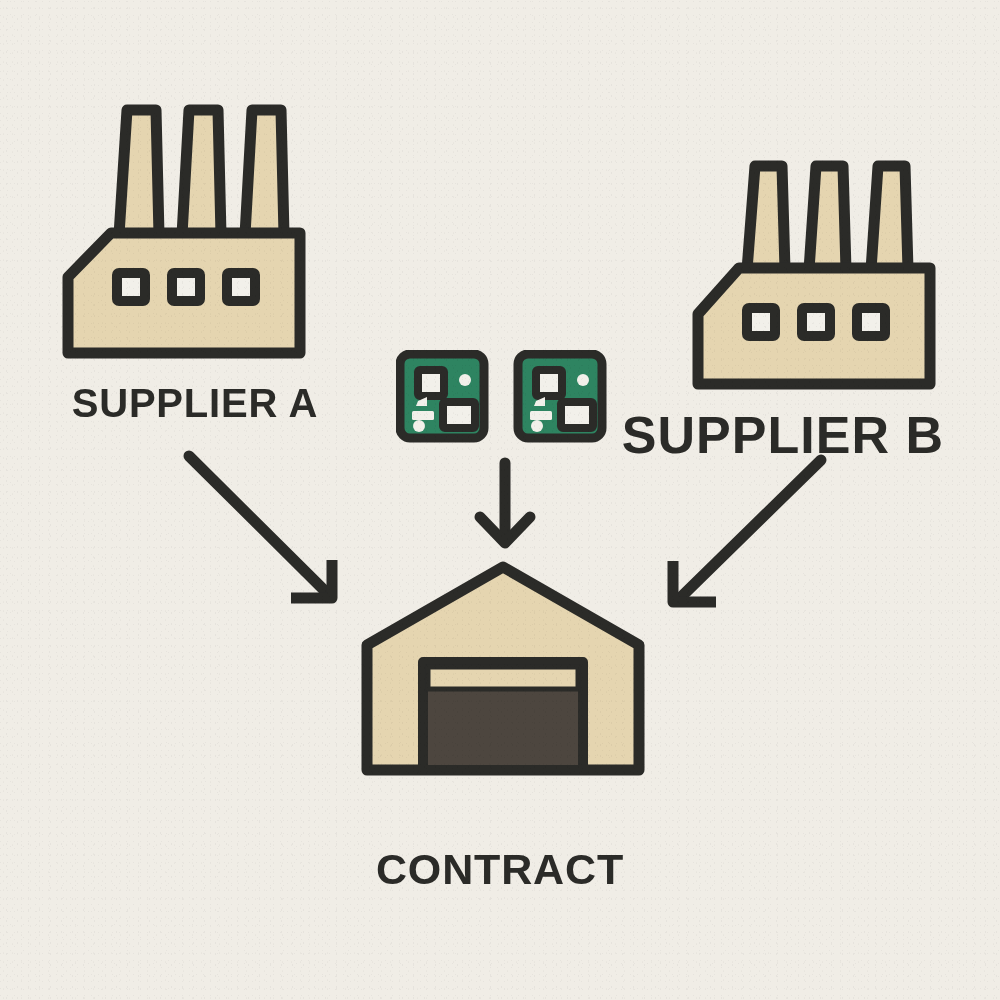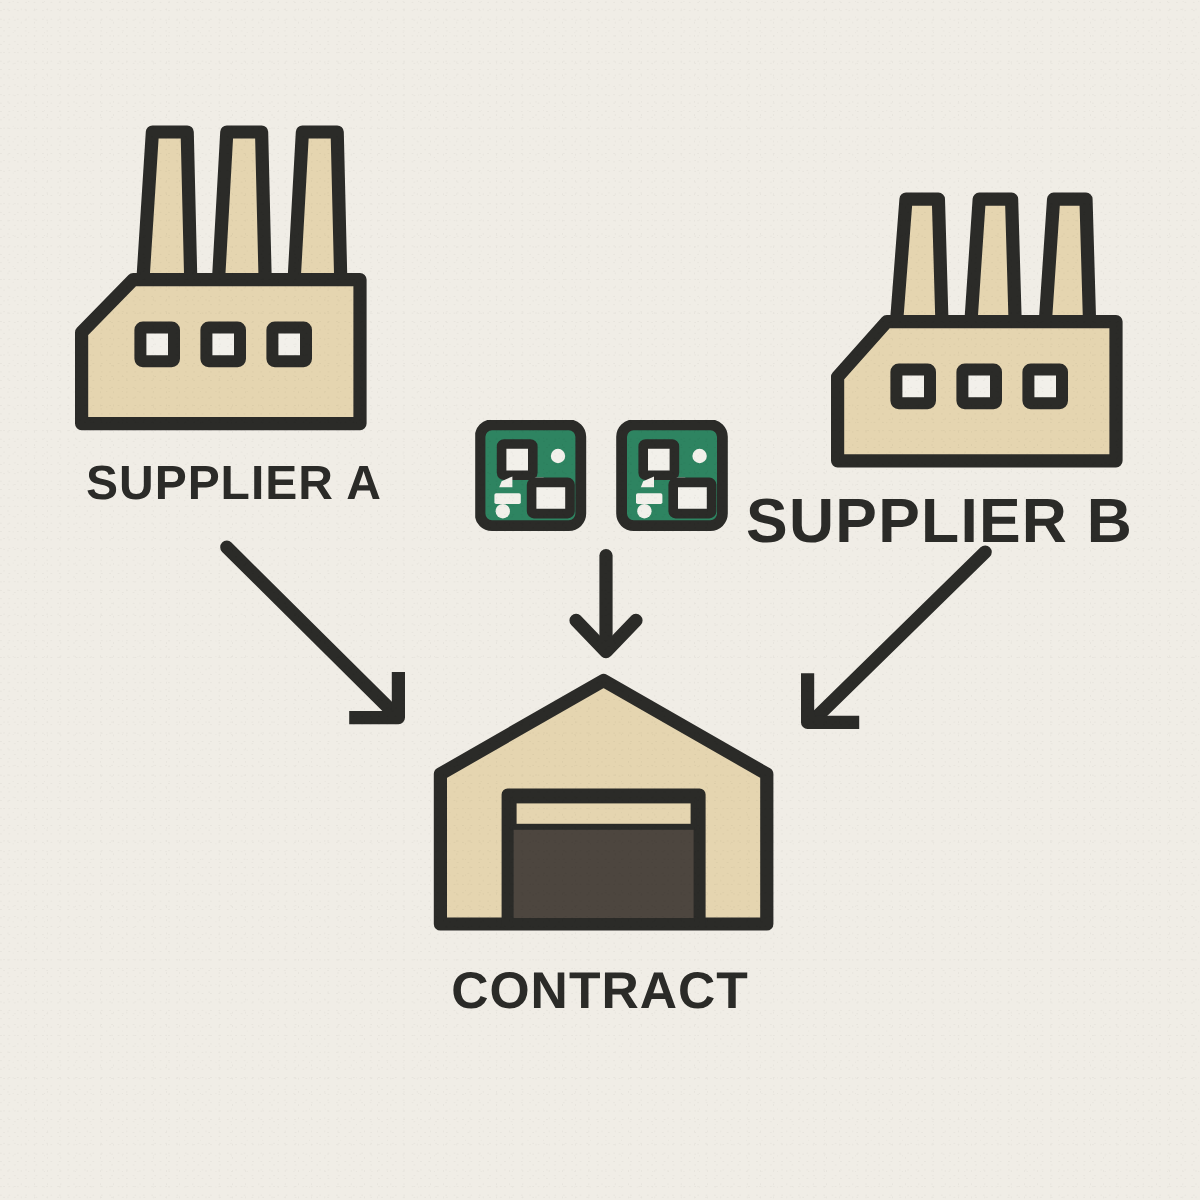--- a/index.html
+++ b/index.html
@@ -40,21 +40,21 @@
     position: absolute;
     text-align: center;
     font-family: "Liberation Sans", sans-serif;
     font-weight: 700;
     color: #2B2B28;
     letter-spacing: 0.02em;
     line-height: 1.08;
     white-space: nowrap;
     user-select: none;
   }
-  .label.multi { white-space: normal; }
+  .label.multi { white-space: normal; margin-top: 43px; }
   #label-supplier-a {
     left: 20px; top: 382px; width: 350px;
     font-size: 40px;
   }
   #label-supplier-b {
     left: 608px; top: 407px; width: 350px;
     font-size: 52px;
   }
   #label-contract-manufacturer {
     left: 230px; top: 800px; width: 540px;

